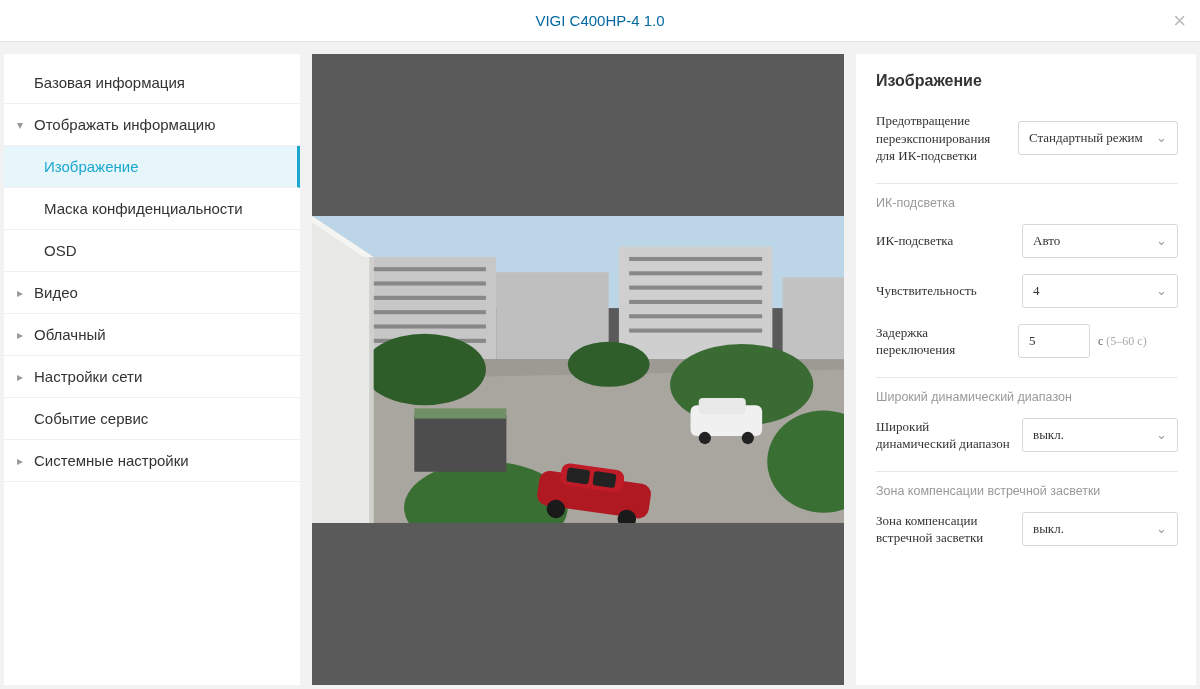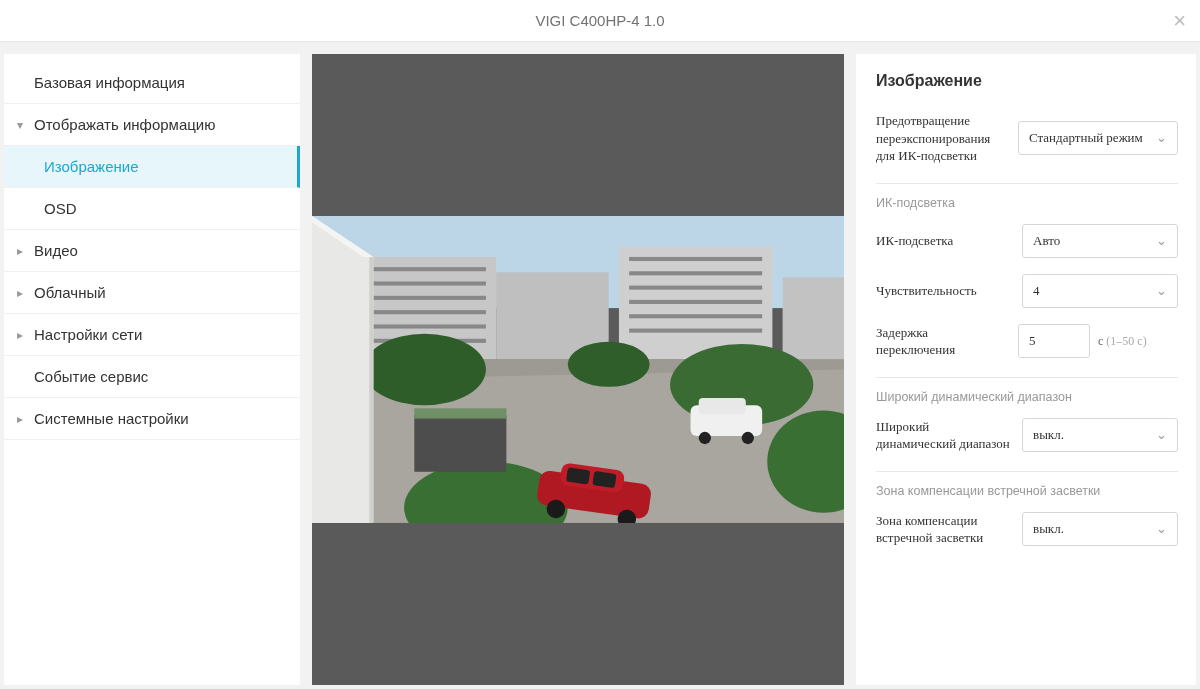--- a/index.html
+++ b/index.html
@@ -16,21 +16,21 @@
   
   .header {
     height: 42px;
     background: #fff;
     display: flex;
     align-items: center;
     justify-content: center;
     position: relative;
     border-bottom: 1px solid #e6e6e6;
   }
-  .header-title { font-size: 15px; color: #737373; }
+  .header-title { font-size: 15px; color: #0369a1; }
   .close-x {
     position: absolute;
     right: 14px;
     top: 50%;
     transform: translateY(-50%);
     color: #bbb;
     font-size: 22px;
     cursor: pointer;
   }
   
@@ -160,20 +160,23 @@
       <span class="chev"></span>
       <span class="label">Базовая информация</span>
     </div>
 
     <div class="nav-item">
       <span class="chev">▾</span>
       <span class="label">Отображать информацию</span>
     </div>
     <div class="nav-sub active">
       <span>Изображение</span>
+    </div>
+    <div class="nav-sub">
+      <span>Маска конфиденциальности</span>
     </div>
     <div class="nav-sub">
       <span>OSD</span>
     </div>
 
     <div class="nav-item">
       <span class="chev">▸</span>
       <span class="label">Видео</span>
     </div>
     <div class="nav-item">
@@ -283,21 +286,21 @@
     </div>
 
     <div class="form-row">
       <div class="form-label">Задержка переключения</div>
       <div style="display:flex;align-items:center;width:160px;">
         <div class="input-box">
           <span>5</span>
         </div>
         <span class="hint">
           <span style="color:#666;">с</span>
-          <span>(1–50 с)</span>
+          <span>(5–60 с)</span>
         </span>
       </div>
     </div>
 
     <div class="section-divider">Широкий динамический диапазон</div>
 
     <div class="form-row">
       <div class="form-label">Широкий динамический диапазон</div>
       <div class="select-box">
         <span class="sel-text">выкл.</span>

